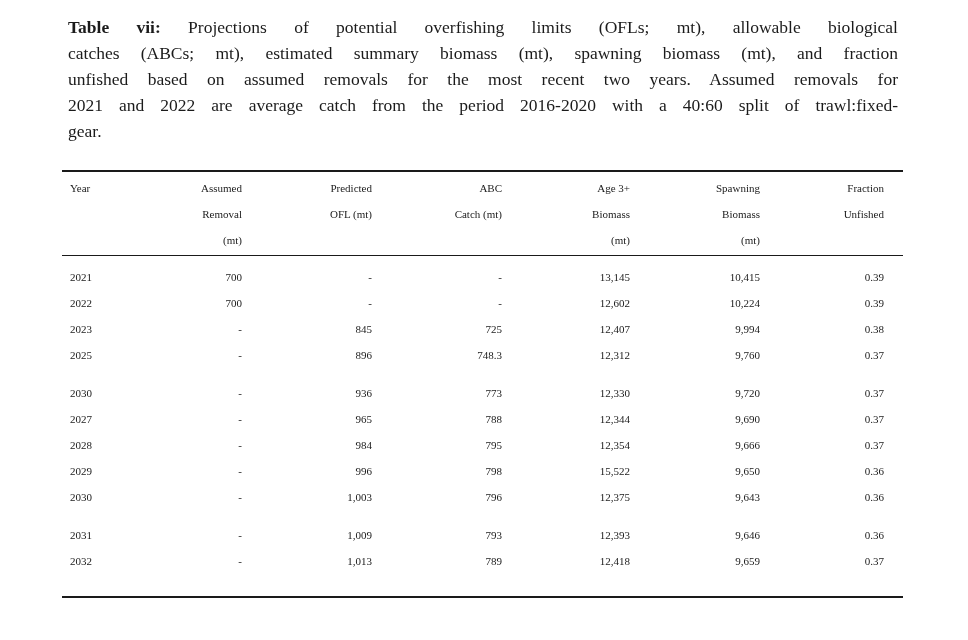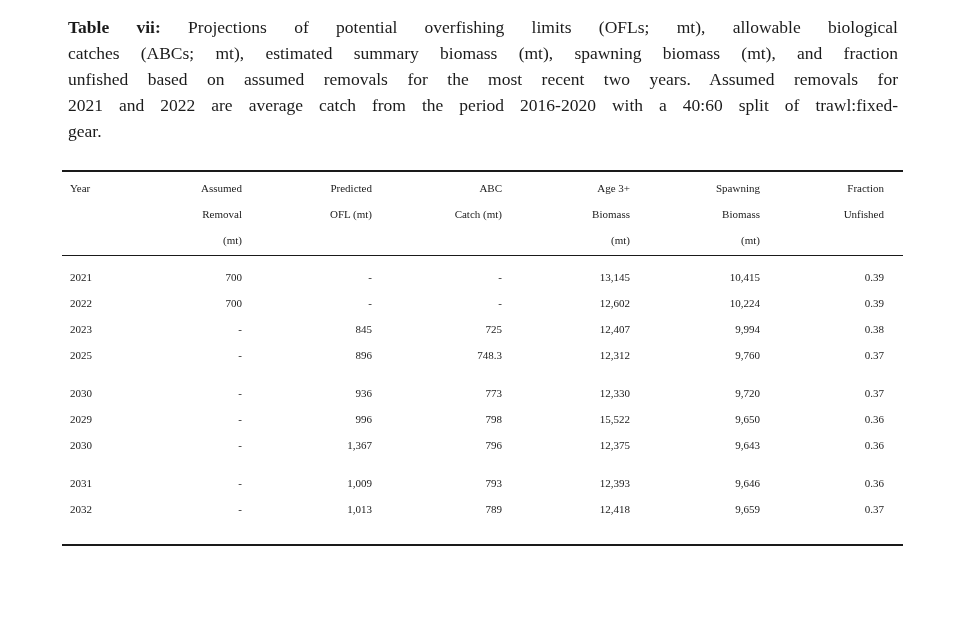--- a/index.html
+++ b/index.html
@@ -153,32 +153,50 @@
         <tr>
           <td class="left">2030</td>
           <td class="right">-</td>
           <td class="right">936</td>
           <td class="right">773</td>
           <td class="right">12,330</td>
           <td class="right">9,720</td>
           <td class="right">0.37</td>
         </tr>
         <tr>
+          <td class="left">2027</td>
+          <td class="right">-</td>
+          <td class="right">965</td>
+          <td class="right">788</td>
+          <td class="right">12,344</td>
+          <td class="right">9,690</td>
+          <td class="right">0.37</td>
+        </tr>
+        <tr>
+          <td class="left">2028</td>
+          <td class="right">-</td>
+          <td class="right">984</td>
+          <td class="right">795</td>
+          <td class="right">12,354</td>
+          <td class="right">9,666</td>
+          <td class="right">0.37</td>
+        </tr>
+        <tr>
           <td class="left">2029</td>
           <td class="right">-</td>
           <td class="right">996</td>
           <td class="right">798</td>
           <td class="right">15,522</td>
           <td class="right">9,650</td>
           <td class="right">0.36</td>
         </tr>
         <tr>
           <td class="left">2030</td>
           <td class="right">-</td>
-          <td class="right">1,367</td>
+          <td class="right">1,003</td>
           <td class="right">796</td>
           <td class="right">12,375</td>
           <td class="right">9,643</td>
           <td class="right">0.36</td>
         </tr>
         <tr class="spacer">
           <td colspan="7"></td>
         </tr>
         <tr>
           <td class="left">2031</td>

